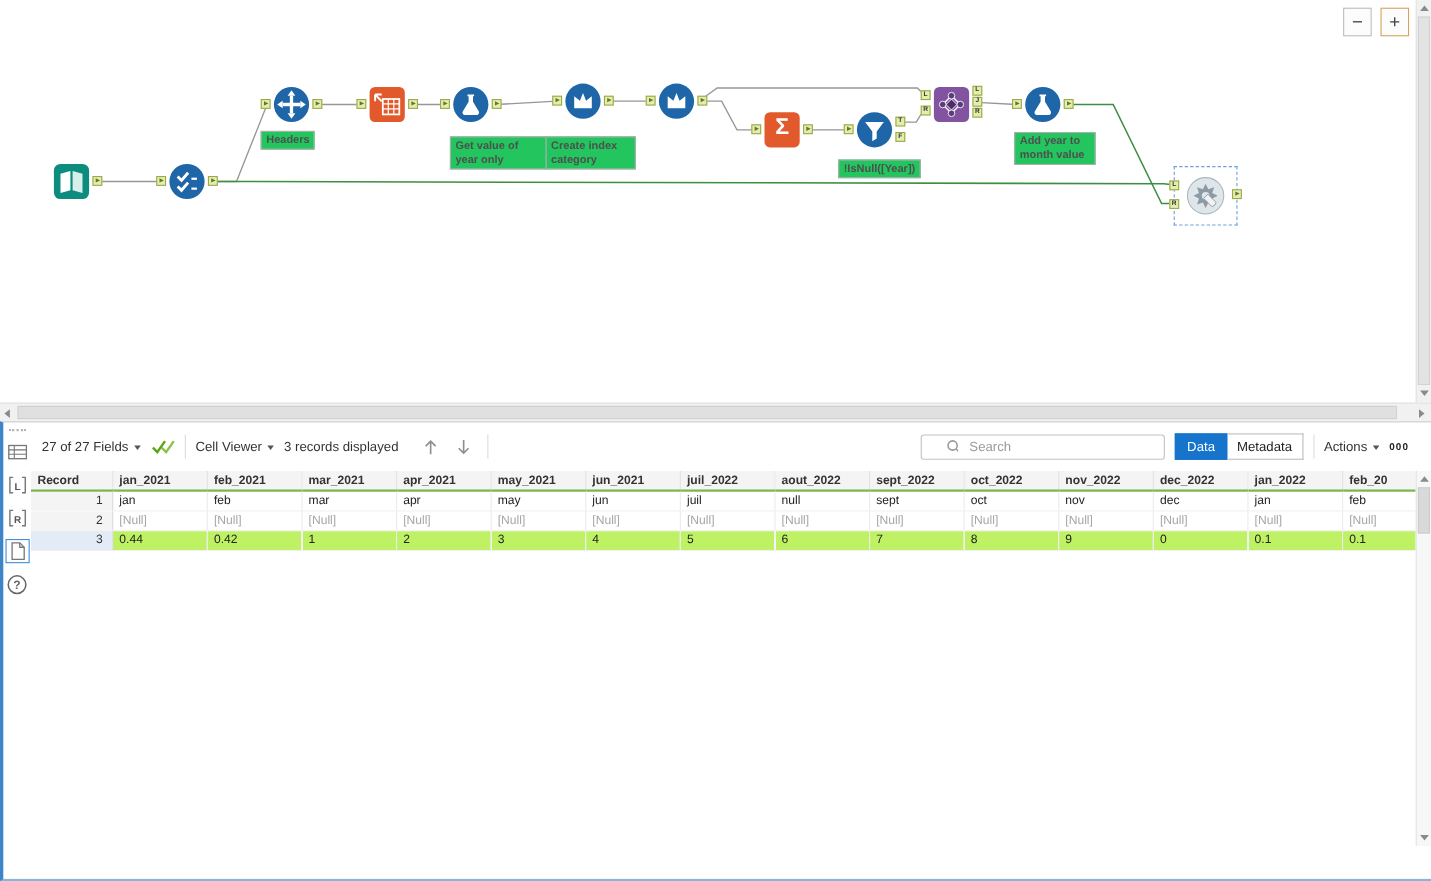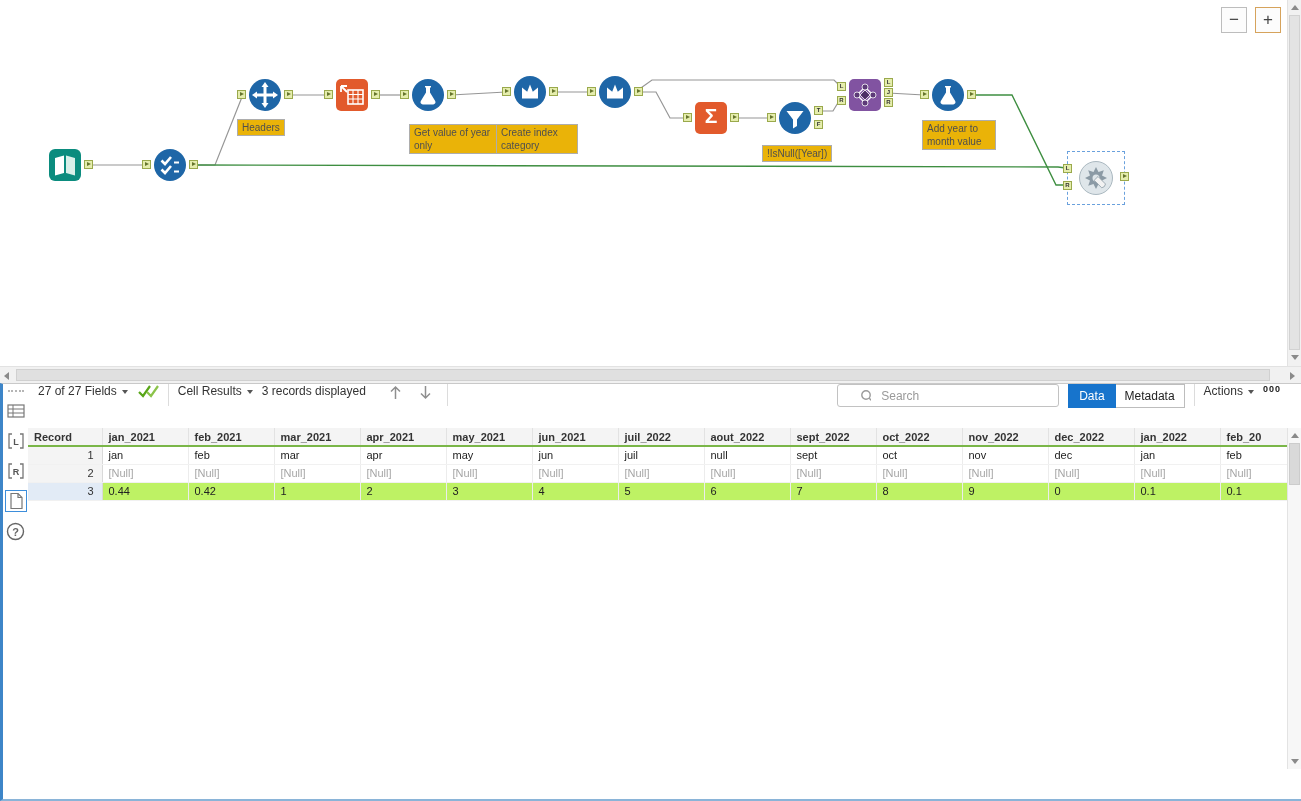--- a/index.html
+++ b/index.html
@@ -8,21 +8,21 @@
 
 
 .canvas{position:absolute;left:0;top:0;width:1287px;height:366px;background:#fff;overflow:hidden}
 .wires{position:absolute;left:0;top:0;z-index:1}
 .tool{position:absolute;width:34px;height:34px;z-index:2}
 .tool svg{display:block}
 .anchor{position:absolute;width:9px;height:9px;background:#e5edad;border:1px solid #9aa94c;z-index:4}
 .anchor::after{content:"";position:absolute;left:2px;top:1px;border-left:4px solid #66752c;border-top:2.5px solid transparent;border-bottom:2.5px solid transparent}
 .anchor.lettered{font-size:6px;line-height:7px;font-weight:bold;color:#333;text-align:center}
 .anchor.lettered::after{display:none}
-.tool-label{position:absolute;background:#eab308;border:1px solid #adadad;padding:1px 4px;font-size:10px;line-height:13px;font-weight:normal;color:#4f4f4f;z-index:3}
+.tool-label{position:absolute;background:#22c55e;border:1px solid #adadad;padding:1px 4px;font-size:10px;line-height:13px;font-weight:bold;color:#4f4f4f;z-index:3}
 .sigma{position:absolute;left:0;top:3px;width:34px;text-align:center;font-size:21px;font-weight:bold;color:#fff;z-index:3}
 .tool-selected{position:absolute;left:1067px;top:151px;width:58px;height:54px;border:1px dashed #6aa1dd;z-index:2}
 .tool-selected svg{position:absolute;left:10px;top:8px}
 .zoom-btn{position:absolute;top:7px;width:26px;height:26px;background:#fcfcfc;border:1px solid #bdbdbd;font-size:17px;line-height:23px;color:#444;text-align:center;z-index:5}
 
 
 .hscroll{position:absolute;left:0;top:366px;width:1301px;height:17px;background:#f1f1f1;border-top:1px solid #e2e2e2}
 .hthumb{position:absolute;left:16px;top:2px;height:12px;width:1254px;background:#e0e0e0;border:1px solid #d0d0d0}
 .vscroll-canvas{position:absolute;left:1287px;top:0;width:14px;height:366px;background:#f1f1f1;border-left:1px solid #e2e2e2}
 .vthumb-canvas{position:absolute;left:1px;top:15px;width:11px;height:335px;background:#e3e3e3;border:1px solid #d2d2d2}
@@ -35,21 +35,21 @@
 
 .results{position:absolute;left:0;top:383px;width:1301px;height:418px;background:#fff;border-top:1px solid #c9c9c9;border-left:3px solid #3d85c8;border-bottom:2px solid #8ab4d8}
 .results-header{height:30px;background:#f1f1f1;border-bottom:1px solid #dcdcdc;display:flex;align-items:center;padding:0 14px 0 10px;color:#555}
 .rh-icons{margin-left:auto;display:flex;align-items:center;gap:18px}
 .results-body{position:relative;height:385px;display:flex}
 .left-strip{width:25px;display:flex;flex-direction:column;align-items:center;padding-top:6px}
 .strip-handle{width:16px;border-top:2px dotted #b5b5b5;margin-bottom:9px}
 .strip-icon{width:20px;height:20px;display:flex;align-items:center;justify-content:center;margin-bottom:10px}
 .strip-icon.selected{outline:1px solid #3d8edb}
 .results-main{flex:1;position:relative;overflow:hidden}
-.toolbar{height:44px;display:flex;align-items:flex-start;padding:0 20px 0 10px;gap:9px;color:#333}
+.toolbar{height:44px;display:flex;align-items:center;padding:0 20px 0 10px;gap:9px;color:#333}
 .tb-text{white-space:nowrap}
 .caret{display:inline-block;width:0;height:0;border-left:3.5px solid transparent;border-right:3.5px solid transparent;border-top:4px solid #555;margin-left:5px;vertical-align:middle}
 .sep{width:1px;height:22px;background:#dcdcdc}
 .search-box{display:flex;align-items:center;width:222px;height:23px;border:1px solid #c2c2c2;border-radius:3px;padding:0 22px;background:#fff;margin-left:auto;gap:10px}
 .search-box input{border:none;outline:none;flex:1;font-size:12px;color:#333;font-family:"Liberation Sans",sans-serif;background:transparent}
 .search-box input::placeholder{color:#9a9a9a}
 .btn-data{height:24px;padding:0 10px;background:#1774cc;color:#fff;display:flex;align-items:center;border:1px solid #1774cc}
 .btn-meta{height:24px;padding:0 9px;background:#fff;color:#222;display:flex;align-items:center;border:1px solid #bdbdbd;border-left:none}
 .encoding{font-size:9px;font-weight:bold;letter-spacing:1px;color:#222}
 
@@ -288,21 +288,21 @@
 
     <div class="results-main">
 
       <div class="toolbar">
         <span class="tb-text"><span>27 of 27 Fields</span><span class="caret"></span></span>
         <svg width="22" height="15">
             <path d="M2 8 l4 4 l7 -10" fill="none" stroke="#58a618" stroke-width="2.2"></path>
             <path d="M10 8 l4 4 l7 -10" fill="none" stroke="#8bc34a" stroke-width="2.2"></path>
           </svg>
         <span class="sep"></span>
-        <span class="tb-text"><span>Cell Results</span><span class="caret"></span></span>
+        <span class="tb-text"><span>Cell Viewer</span><span class="caret"></span></span>
         <span class="tb-text">3 records displayed</span>
         <svg width="13" height="17" style="margin-left:14px">
             <path d="M6.5 15 V3 M2 7.5 L6.5 3 L11 7.5" fill="none" stroke="#8f8f8f" stroke-width="1.5"></path>
           </svg>
         <svg width="13" height="17" style="margin-left:8px">
             <path d="M6.5 2 V14 M2 9.5 L6.5 14 L11 9.5" fill="none" stroke="#8f8f8f" stroke-width="1.5"></path>
           </svg>
         <span class="sep" style="margin-left:6px"></span>
 
         <span class="search-box">

